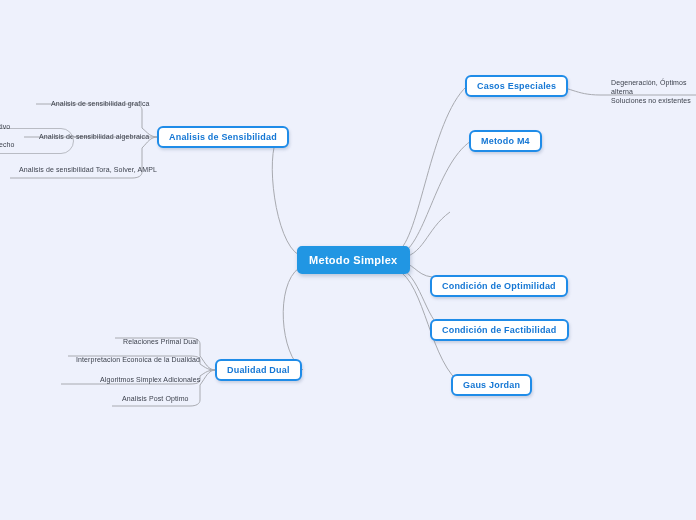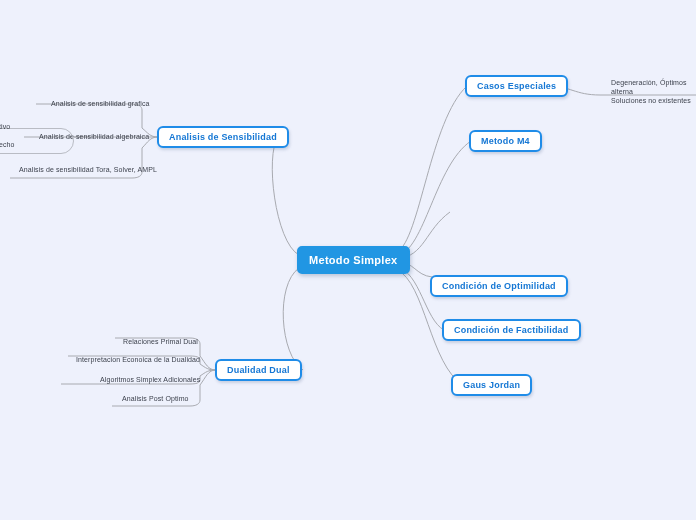--- a/index.html
+++ b/index.html
@@ -120,21 +120,21 @@
 
   <div class="node" style="left:469px; top:130px;border-radius:6px;">
     <span>Metodo M4</span>
   </div>
 
 
   <div class="node" style="left:430px; top:275px;">
     <span>Condición de Optimilidad</span>
   </div>
 
-  <div class="node" style="left:442px; top:319px;padding-left:10px;">
+  <div class="node" style="left:430px; top:319px;padding-left:10px;">
     <span>Condición de Factibilidad</span>
   </div>
 
   <div class="node" style="left:451px; top:374px;border-radius:6px;">
     <span>Gaus Jordan</span>
   </div>
 
   <div class="node" style="left:157px; top:126px;">
     <span>Analisis de Sensibilidad</span>
   </div>

